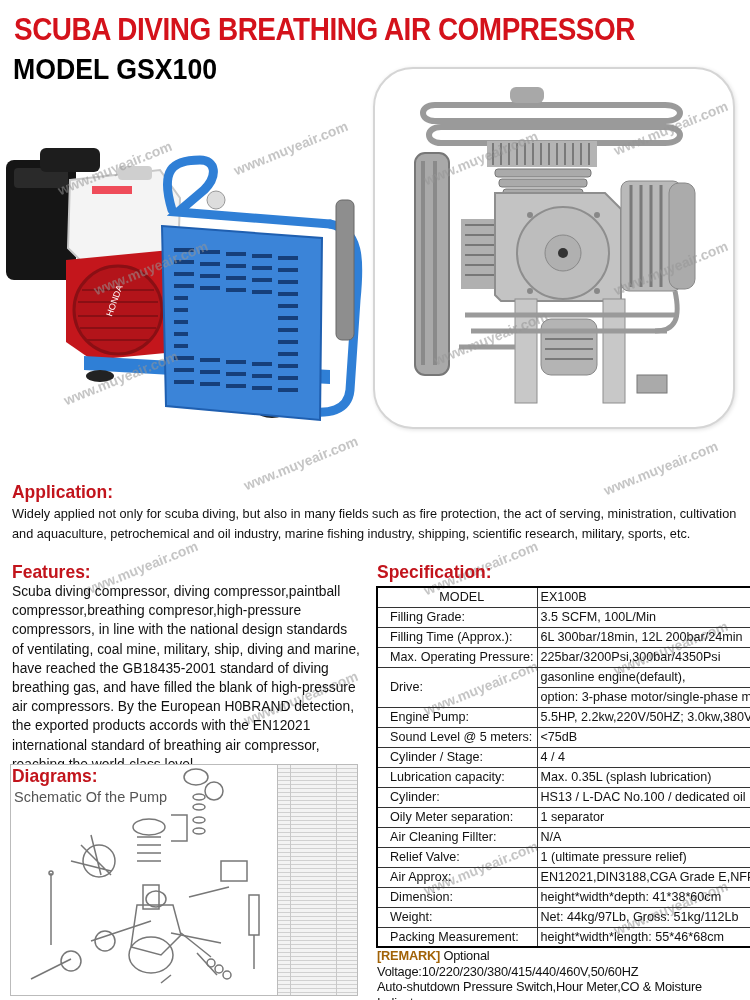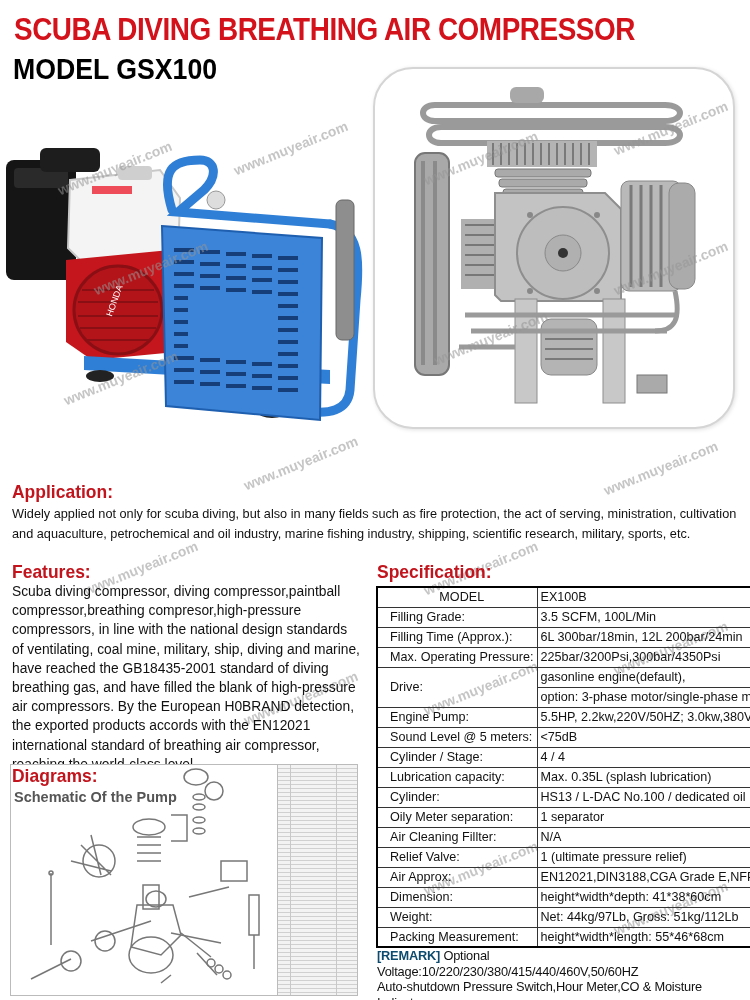--- a/index.html
+++ b/index.html
@@ -54,29 +54,29 @@
     .spec-table td {
       border: 1px solid #333; height: 20px; padding: 0 3px; white-space: nowrap;
       vertical-align: middle;
     }
     .spec-table td.k { width: 67px; width: 145px; padding-left: 12px; }
     .spec-table td.center { text-align: center; }
     .remark {
       position: absolute; left: 377px; top: 948px; width: 372px;
       font-size: 12.8px; line-height: 15.5px; color: #111; letter-spacing: -0.2px;
     }
-    .remark .tag { color: #0c4a6e; font-weight: bold; }
+    .remark .tag { color: #a16207; font-weight: bold; }
 
     
     .diagram-box {
       position: absolute; left: 10px; top: 764px; width: 348px; height: 232px;
       border: 1px solid #bbb; background: #fff; overflow: hidden;
     }
     .diagram-sub {
-      position: absolute; left: 14px; top: 789px; font-weight: bold;
+      position: absolute; left: 14px; top: 789px; font-weight: normal;
       font-size: 14.5px; color: #555;
     }
     .parts-list {
       position: absolute; left: 277px; top: 765px; width: 80px; height: 230px;
       border-left: 1px solid #bbb;
       background:
         repeating-linear-gradient(to bottom, #f3f3f3 0 3px, #d0d0d0 3px 4px);
     }
     .parts-list::before {
       content: ""; position: absolute; left: 12px; top: 0; bottom: 0; width: 1px; background: #c8c8c8;

